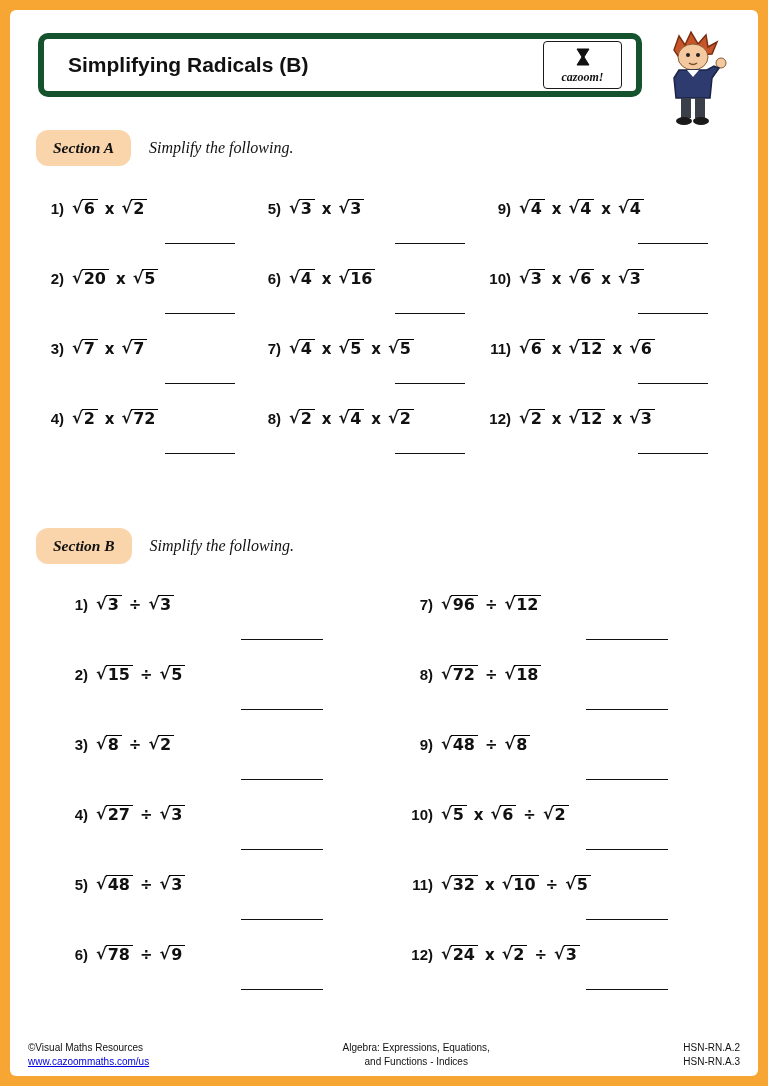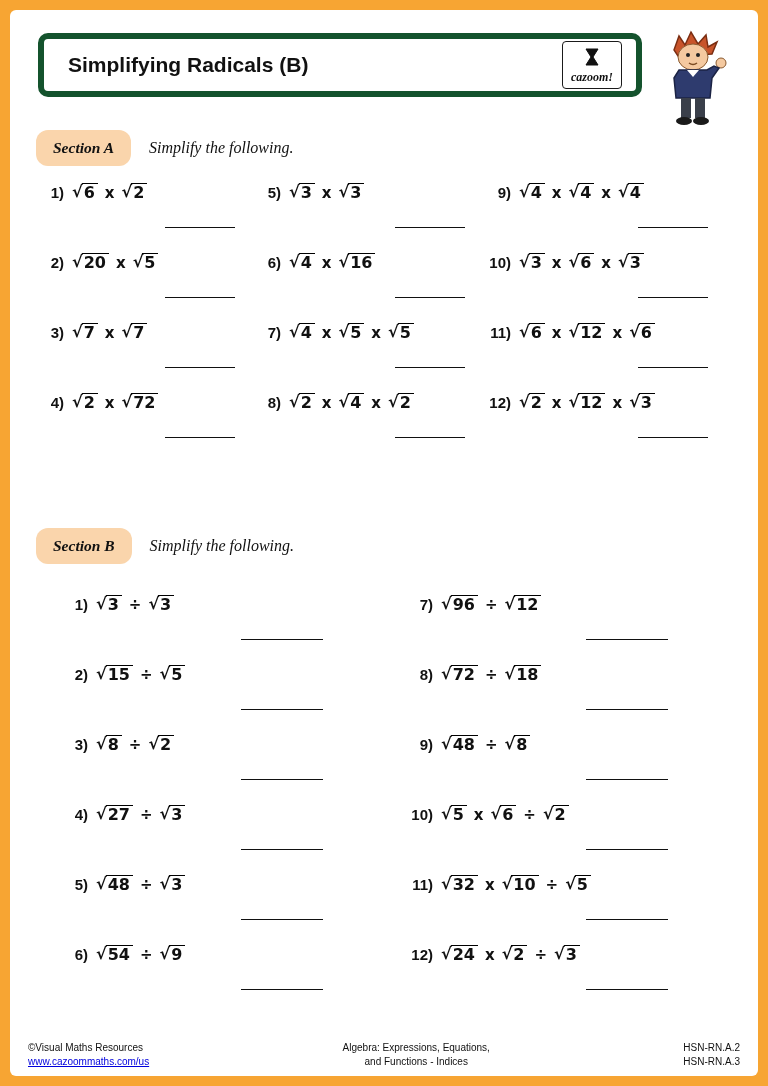--- a/index.html
+++ b/index.html
@@ -26,21 +26,21 @@
     width: 604px; height: 64px;
     border: 6px solid #14532d; border-radius: 10px;
     display: flex; align-items: center;
     padding: 0 14px 0 24px;
   }
   .title {
     font-size: 21px; font-weight: 700; color: #111;
     flex: 1 1 auto;
   }
   .logo-box {
-    width: 60px; height: 48px;
+    width: 79px; height: 48px;
     border: 1.5px solid #1a1a1a; border-radius: 4px;
     display: flex; flex-direction: column; align-items: center; justify-content: center;
     gap: 1px; background: #fff;
   }
   .logo-text {
     font-family: "Liberation Serif", serif;
     font-weight: 700; font-style: italic; font-size: 12px; color: #111;
     line-height: 1;
   }
   .mascot { position: absolute; right: 26px; top: 20px; width: 78px; height: 100px; }
@@ -56,21 +56,21 @@
     font-family: "Liberation Serif", serif;
     font-weight: 700; font-style: italic; font-size: 15.5px; color: #111;
   }
   .instruction {
     font-family: "Liberation Serif", serif;
     font-style: italic; font-size: 16px; color: #111;
   }
 
   
   .problems { position: absolute; left: 28px; right: 30px; display: grid; grid-auto-flow: column; }
-  .problems.a { top: 170px; grid-template-columns: 217px 230px 1fr; grid-template-rows: repeat(4, 70px); }
+  .problems.a { top: 186px; grid-template-columns: 217px 230px 1fr; grid-template-rows: repeat(4, 70px); }
   .problems.b { top: 582px; grid-template-columns: 345px 1fr; grid-template-rows: repeat(6, 70px); }
 
   .problem { position: relative; line-height: 26px; white-space: nowrap; }
   .problems.b .problem { padding-left: 20px; }
 
   .pnum {
     display: inline-block; width: 26px; text-align: right; margin-right: 8px;
     font-size: 15px; font-weight: 700; color: #111;
   }
   .problems.b .pnum { width: 30px; }
@@ -159,21 +159,21 @@
     <div class="section-head b">
       <span class="badge">Section B</span>
       <span class="instruction">Simplify the following.</span>
     </div>
     <div class="problems b">
         <div class="problem"><span class="pnum">1)</span><span class="expr"><span class="sqrt"><span class="radical">√</span><span class="radicand">3</span></span><span class="op">÷</span><span class="sqrt"><span class="radical">√</span><span class="radicand">3</span></span></span><span class="answer-line"></span></div>
         <div class="problem"><span class="pnum">2)</span><span class="expr"><span class="sqrt"><span class="radical">√</span><span class="radicand">15</span></span><span class="op">÷</span><span class="sqrt"><span class="radical">√</span><span class="radicand">5</span></span></span><span class="answer-line"></span></div>
         <div class="problem"><span class="pnum">3)</span><span class="expr"><span class="sqrt"><span class="radical">√</span><span class="radicand">8</span></span><span class="op">÷</span><span class="sqrt"><span class="radical">√</span><span class="radicand">2</span></span></span><span class="answer-line"></span></div>
         <div class="problem"><span class="pnum">4)</span><span class="expr"><span class="sqrt"><span class="radical">√</span><span class="radicand">27</span></span><span class="op">÷</span><span class="sqrt"><span class="radical">√</span><span class="radicand">3</span></span></span><span class="answer-line"></span></div>
         <div class="problem"><span class="pnum">5)</span><span class="expr"><span class="sqrt"><span class="radical">√</span><span class="radicand">48</span></span><span class="op">÷</span><span class="sqrt"><span class="radical">√</span><span class="radicand">3</span></span></span><span class="answer-line"></span></div>
-        <div class="problem"><span class="pnum">6)</span><span class="expr"><span class="sqrt"><span class="radical">√</span><span class="radicand">54</span></span><span class="op">÷</span><span class="sqrt"><span class="radical">√</span><span class="radicand">9</span></span></span><span class="answer-line"></span></div>
+        <div class="problem"><span class="pnum">6)</span><span class="expr"><span class="sqrt"><span class="radical">√</span><span class="radicand">78</span></span><span class="op">÷</span><span class="sqrt"><span class="radical">√</span><span class="radicand">9</span></span></span><span class="answer-line"></span></div>
         <div class="problem"><span class="pnum">7)</span><span class="expr"><span class="sqrt"><span class="radical">√</span><span class="radicand">96</span></span><span class="op">÷</span><span class="sqrt"><span class="radical">√</span><span class="radicand">12</span></span></span><span class="answer-line"></span></div>
         <div class="problem"><span class="pnum">8)</span><span class="expr"><span class="sqrt"><span class="radical">√</span><span class="radicand">72</span></span><span class="op">÷</span><span class="sqrt"><span class="radical">√</span><span class="radicand">18</span></span></span><span class="answer-line"></span></div>
         <div class="problem"><span class="pnum">9)</span><span class="expr"><span class="sqrt"><span class="radical">√</span><span class="radicand">48</span></span><span class="op">÷</span><span class="sqrt"><span class="radical">√</span><span class="radicand">8</span></span></span><span class="answer-line"></span></div>
         <div class="problem"><span class="pnum">10)</span><span class="expr"><span class="sqrt"><span class="radical">√</span><span class="radicand">5</span></span><span class="op">x</span><span class="sqrt"><span class="radical">√</span><span class="radicand">6</span></span><span class="op">÷</span><span class="sqrt"><span class="radical">√</span><span class="radicand">2</span></span></span><span class="answer-line"></span></div>
         <div class="problem"><span class="pnum">11)</span><span class="expr"><span class="sqrt"><span class="radical">√</span><span class="radicand">32</span></span><span class="op">x</span><span class="sqrt"><span class="radical">√</span><span class="radicand">10</span></span><span class="op">÷</span><span class="sqrt"><span class="radical">√</span><span class="radicand">5</span></span></span><span class="answer-line"></span></div>
         <div class="problem"><span class="pnum">12)</span><span class="expr"><span class="sqrt"><span class="radical">√</span><span class="radicand">24</span></span><span class="op">x</span><span class="sqrt"><span class="radical">√</span><span class="radicand">2</span></span><span class="op">÷</span><span class="sqrt"><span class="radical">√</span><span class="radicand">3</span></span></span><span class="answer-line"></span></div>
       </div>
 
     <div class="footer">
       <div class="left">

